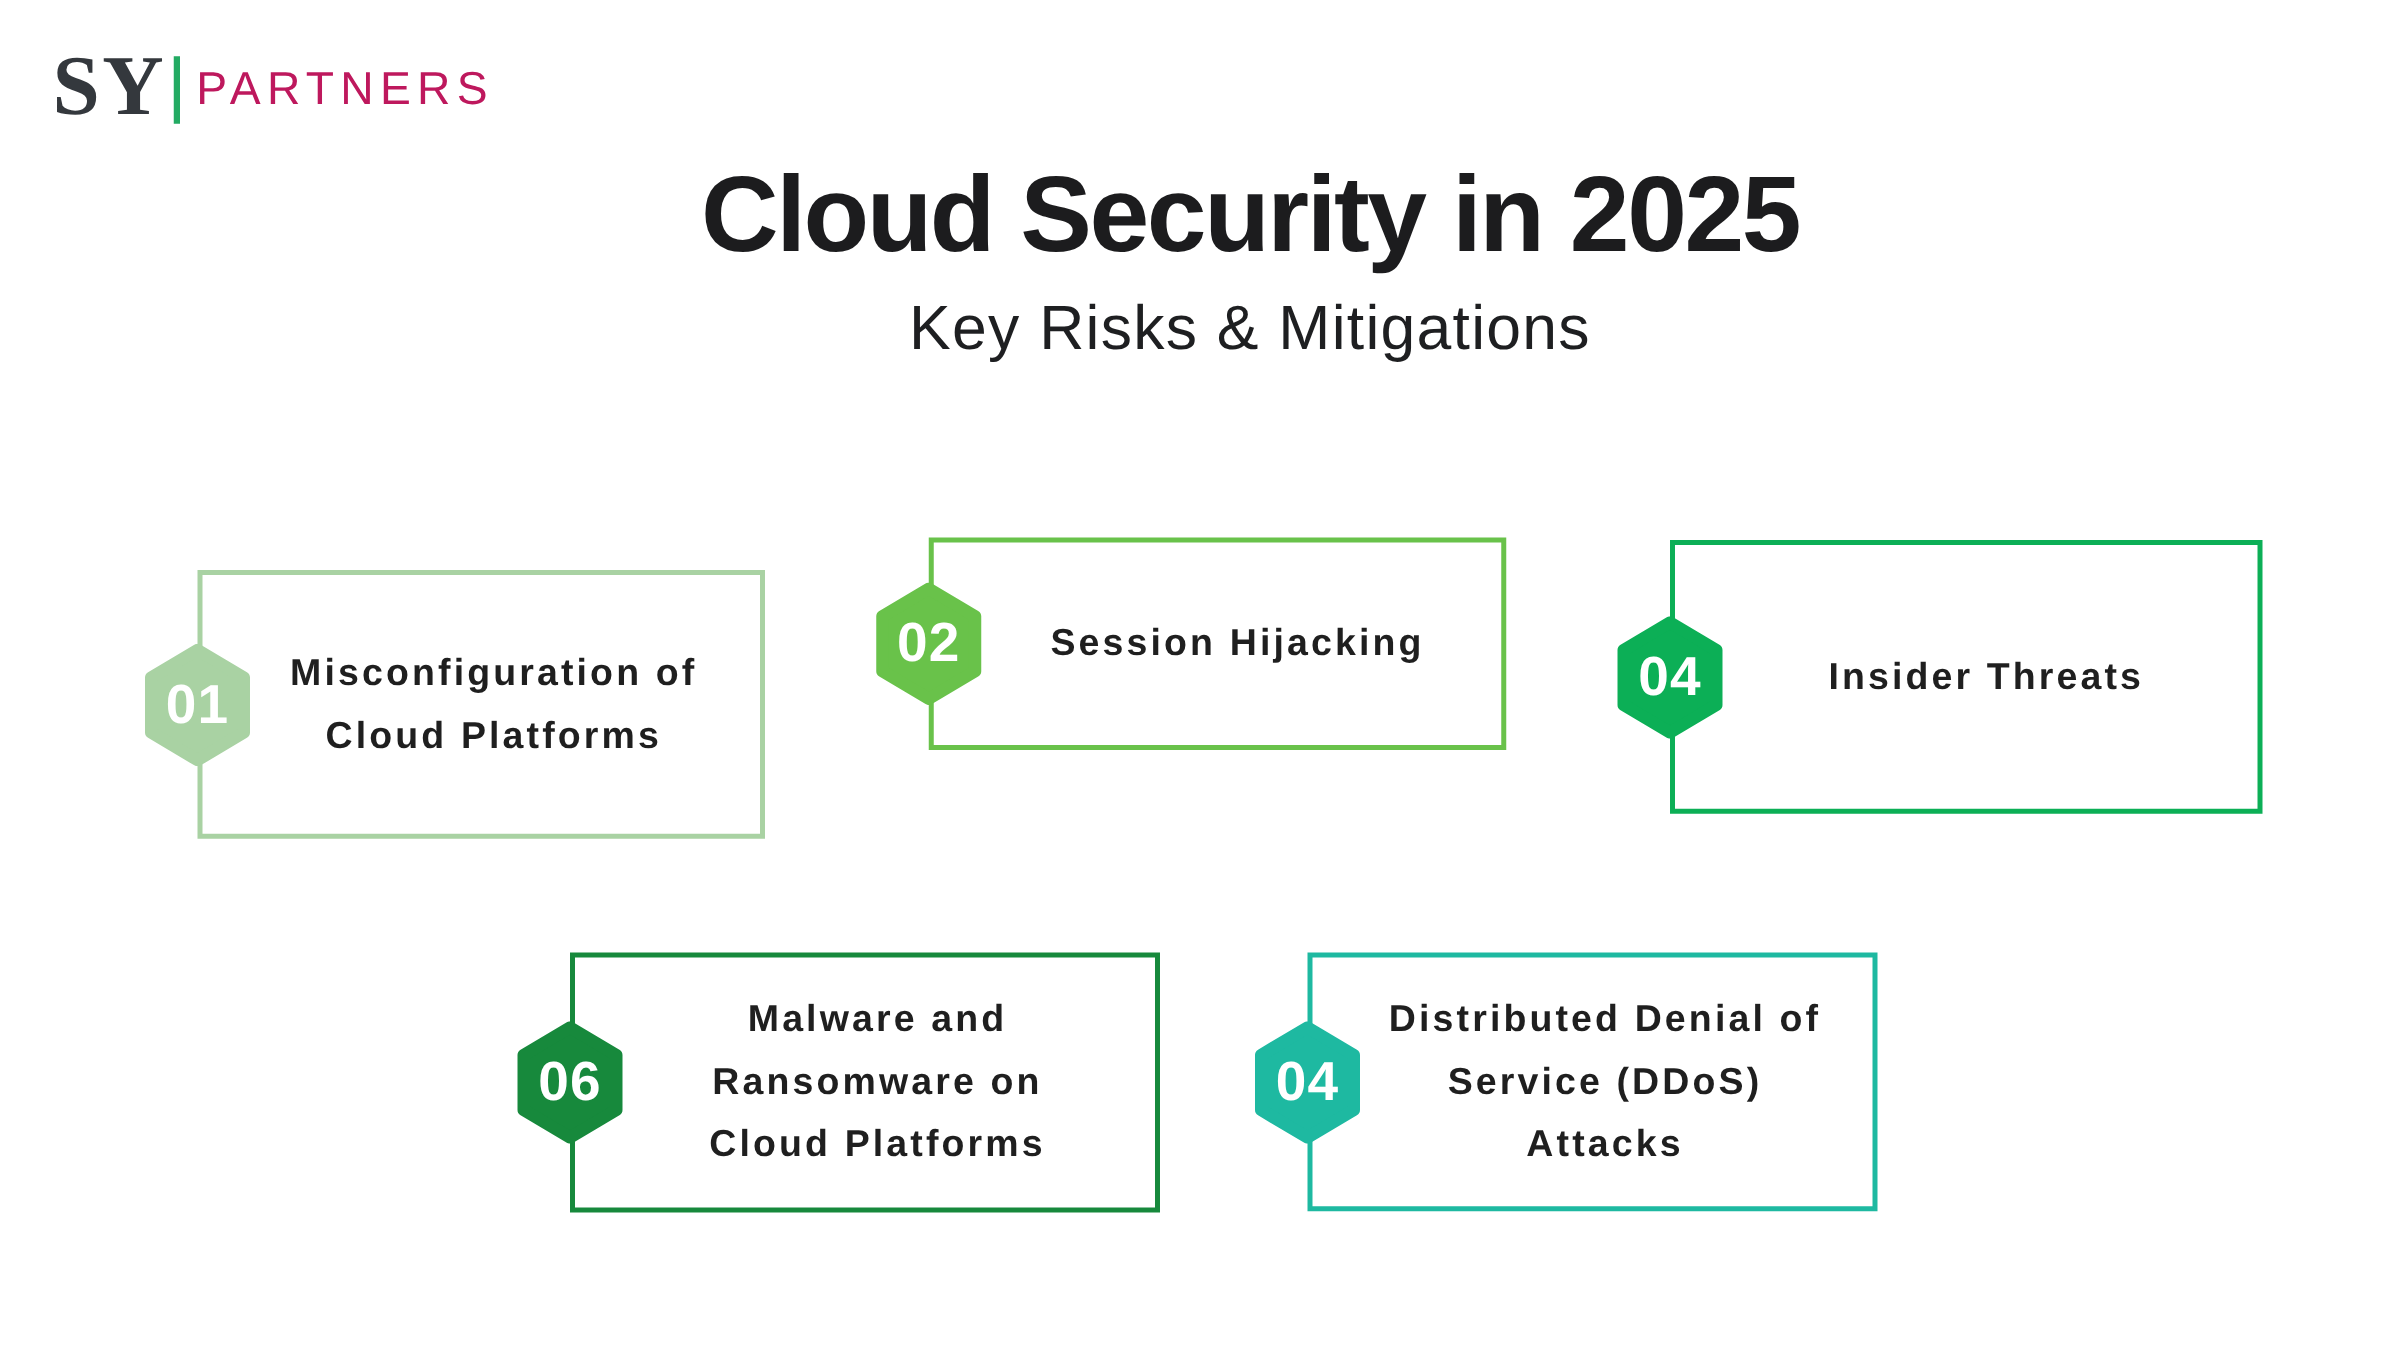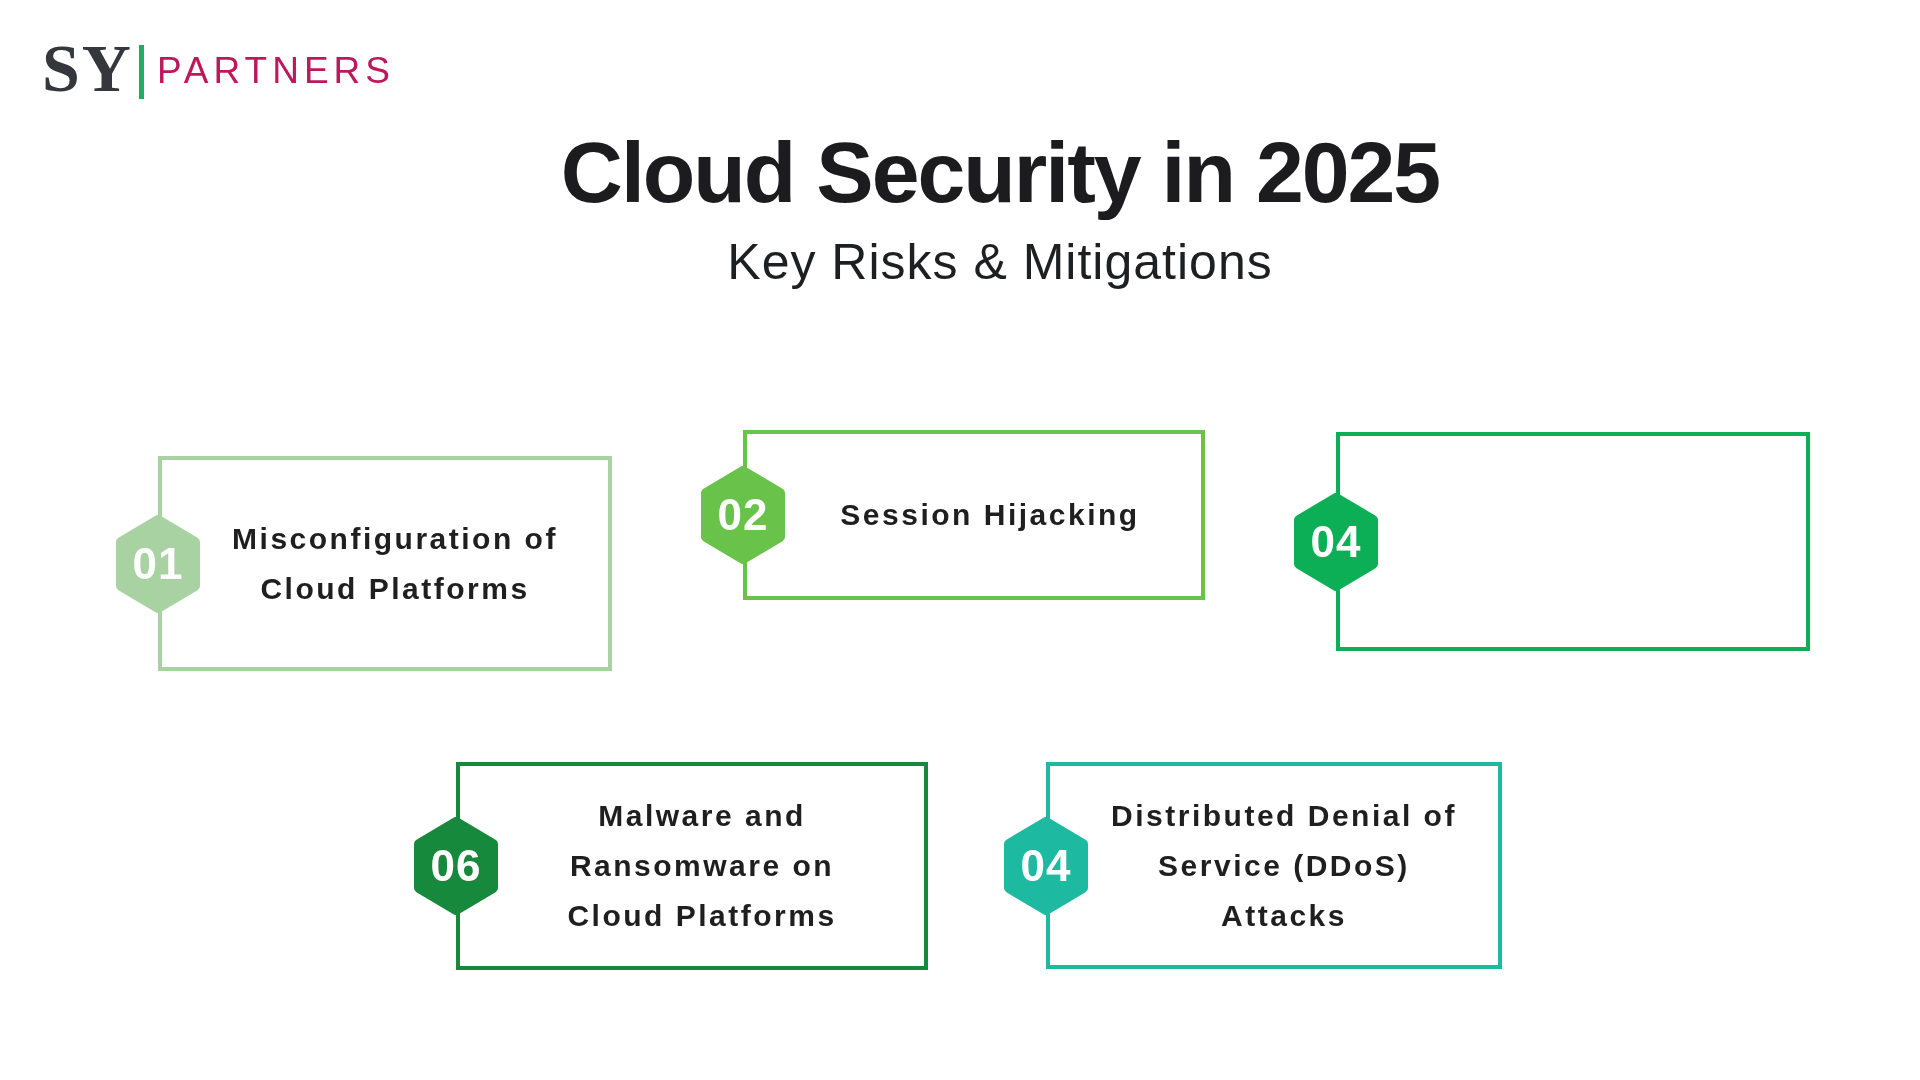--- a/index.html
+++ b/index.html
@@ -161,20 +161,21 @@
     <div class="card-label">Session Hijacking</div>
   </div>
 
   <div class="card card-3" style="border-color: rgb(12, 175, 86);">
     <div class="badge" style="color: rgb(12, 175, 86);">
       <svg viewBox="0 0 86 98">
         <polygon points="43,5 80,27 80,71 43,93 6,71 6,27" fill="currentColor" stroke="currentColor" stroke-width="10" stroke-linejoin="round"></polygon>
       </svg>
       <span class="badge-number">04</span>
     </div>
+    <div class="card-label">Insider Threats</div>
   </div>
 
   <div class="card card-5" style="border-color: rgb(23, 137, 60);">
     <div class="badge" style="color: rgb(23, 137, 60);">
       <svg viewBox="0 0 86 98">
         <polygon points="43,5 80,27 80,71 43,93 6,71 6,27" fill="currentColor" stroke="currentColor" stroke-width="10" stroke-linejoin="round"></polygon>
       </svg>
       <span class="badge-number">06</span>
     </div>
     <div class="card-label">Malware and

